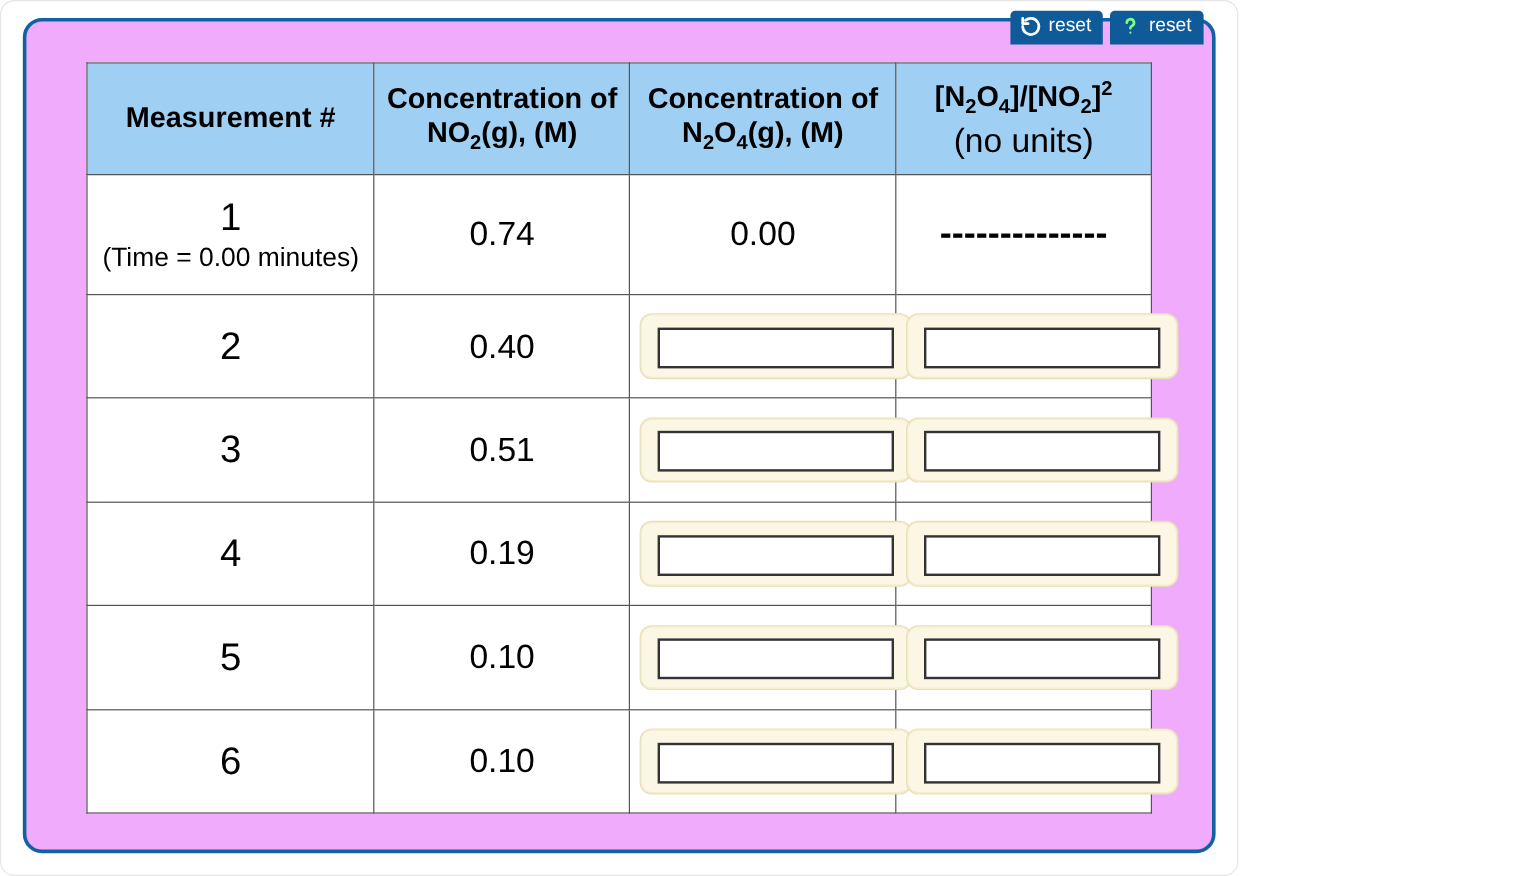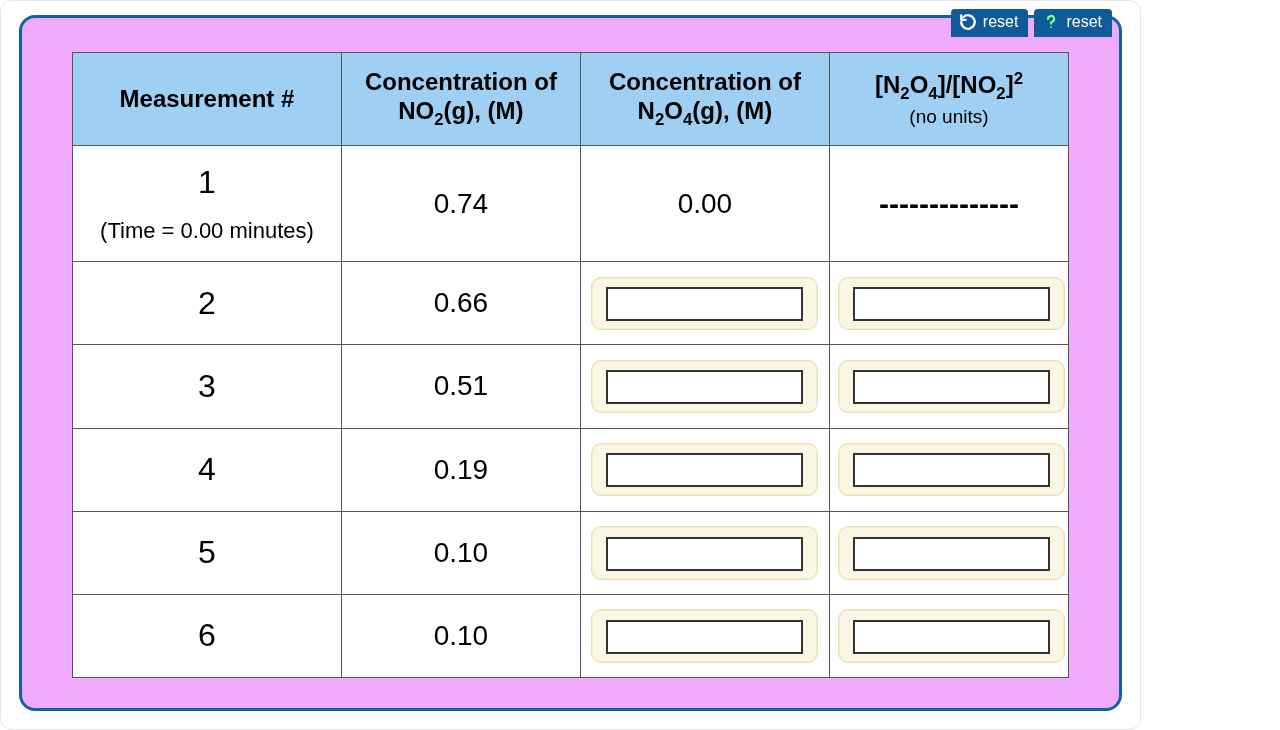--- a/index.html
+++ b/index.html
@@ -5,21 +5,21 @@
   html, body {
     margin: 0;
     padding: 0;
     width: 1280px;
     height: 730px;
     background: #fff;
     font-family: "Comic Sans MS", "Comic Sans", cursive, sans-serif;
   }
   .outer-frame {
     box-sizing: border-box;
-    width: 1141px;
+    width: 1032px;
     height: 730px;
     background: #fff;
     border: 1px solid #e5e5e5;
     border-radius: 12px;
     padding: 14px 18px 18px 18px;
     position: relative;
   }
   .toolbar {
     position: absolute;
     top: 8px;
@@ -71,33 +71,33 @@
     color: #000;
   }
   table.data-table th {
     background: #9fcff2;
     font-weight: bold;
     font-size: 24px;
     line-height: 1.2;
     height: 80px;
   }
   .header-sub {
-    font-size: 19px;
+    font-size: 28px;
     font-weight: normal;
     display: block;
     margin-top: 2px;
   }
   .row-main {
     font-size: 32px;
     font-weight: normal;
   }
   .row-sub {
     font-size: 22px;
     display: block;
-    margin-top: 17px;
+    margin-top: 2px;
   }
   .dash-value {
     font-size: 30px;
     letter-spacing: 0;
     font-weight: bold;
   }
   .input-wrap {
     display: inline-block;
     background: #fcf7e4;
     border: 1px solid #e7dfb7;
@@ -174,21 +174,21 @@
       </thead>
       <tbody id="table-body">
       <tr>
             <td><span class="row-main">1</span><span class="row-sub">(Time = 0.00 minutes)</span></td>
             <td>0.74</td>
             <td>0.00</td>
             <td><span class="dash-value">--------------</span></td>
           </tr>
           <tr>
             <td><span class="row-main">2</span></td>
-            <td>0.66</td>
+            <td>0.40</td>
             <td><span class="input-wrap"><input type="text" style=""></span></td>
             <td><span class="input-wrap"><input type="text" style=""></span></td>
           </tr>
           <tr>
             <td><span class="row-main">3</span></td>
             <td>0.51</td>
             <td><span class="input-wrap"><input type="text" style=""></span></td>
             <td><span class="input-wrap"><input type="text" style=""></span></td>
           </tr>
           <tr>

